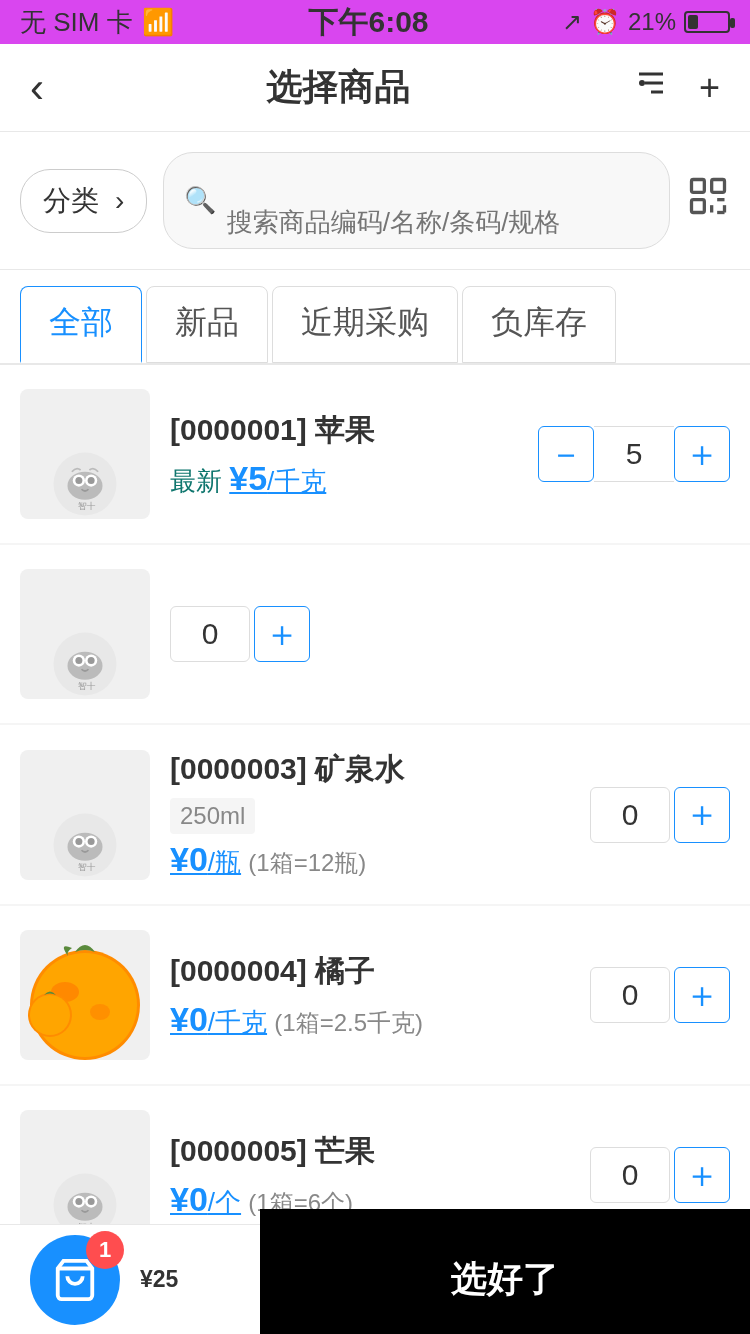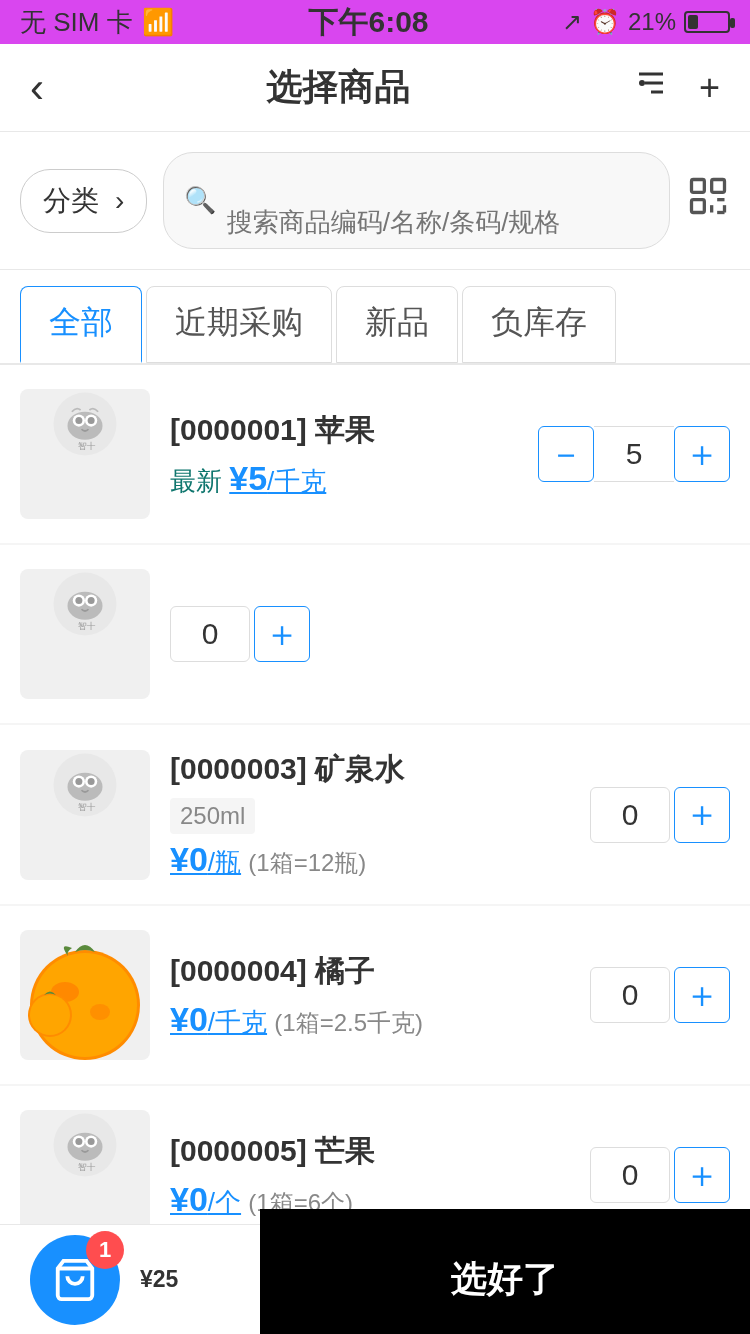--- a/index.html
+++ b/index.html
@@ -117,21 +117,21 @@
       gap: 20px;
     }
     .product-image {
       width: 130px; height: 130px;
       background: #f0f0f0;
       border-radius: 8px;
       display: flex; align-items: center; justify-content: center;
       flex-shrink: 0; overflow: hidden;
     }
     .owl-logo {
-      display: flex; flex-direction: column; align-items: center; justify-content: flex-start;
+      display: flex; flex-direction: column; align-items: center; justify-content: flex-end;
       width: 100%; height: 100%;
     }
     .owl-svg { width: 70px; height: 70px; }
 
     .product-info { flex: 1; min-width: 0; }
     .product-name { font-size: 30px; color: #333; font-weight: 700; margin-bottom: 8px; }
     .product-spec { font-size: 24px; color: #888; background: #f5f5f5; display: inline-block; padding: 4px 10px; border-radius: 4px; margin-bottom: 6px; }
     .product-price { font-size: 26px; color: #333; }
     .price-label { color: #0f766e; }
     .price-value { color: #1890ff; font-size: 34px; font-weight: 700; }
@@ -242,22 +242,22 @@
       <line x1="14" y1="17" x2="14" y2="21"></line>
       <line x1="17" y1="14" x2="21" y2="14"></line>
       <line x1="21" y1="17" x2="21" y2="21"></line>
       <line x1="17" y1="21" x2="21" y2="21"></line>
     </svg>
   </span>
 </div>
 
 <div class="tab-bar">
   <div class="tab-item active">全部</div>
+  <div class="tab-item">新品</div>
   <div class="tab-item">近期采购</div>
-  <div class="tab-item">新品</div>
   <div class="tab-item">负库存</div>
 </div>
 
 <div class="product-list">
 
   <div class="product-item">
     <div class="product-image">
       <div class="owl-logo">
         <svg class="owl-svg" viewBox="0 0 80 80" fill="none">
           <circle cx="40" cy="40" r="36" fill="#e8e8e8"></circle>

